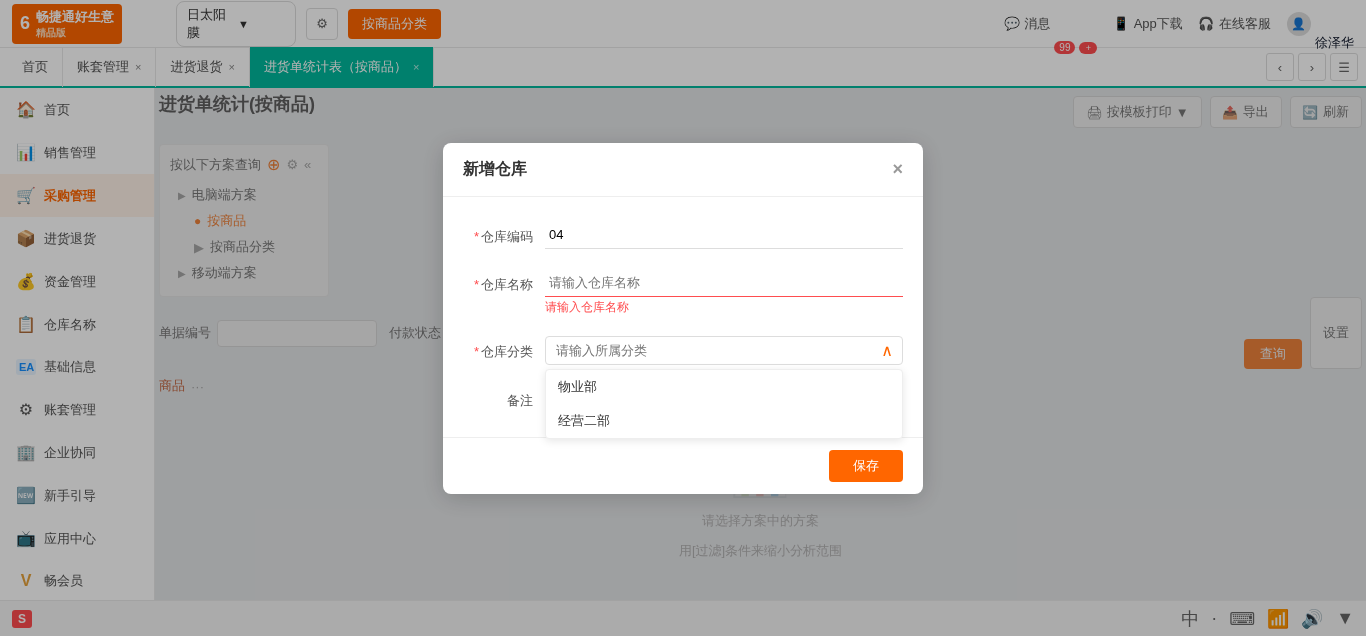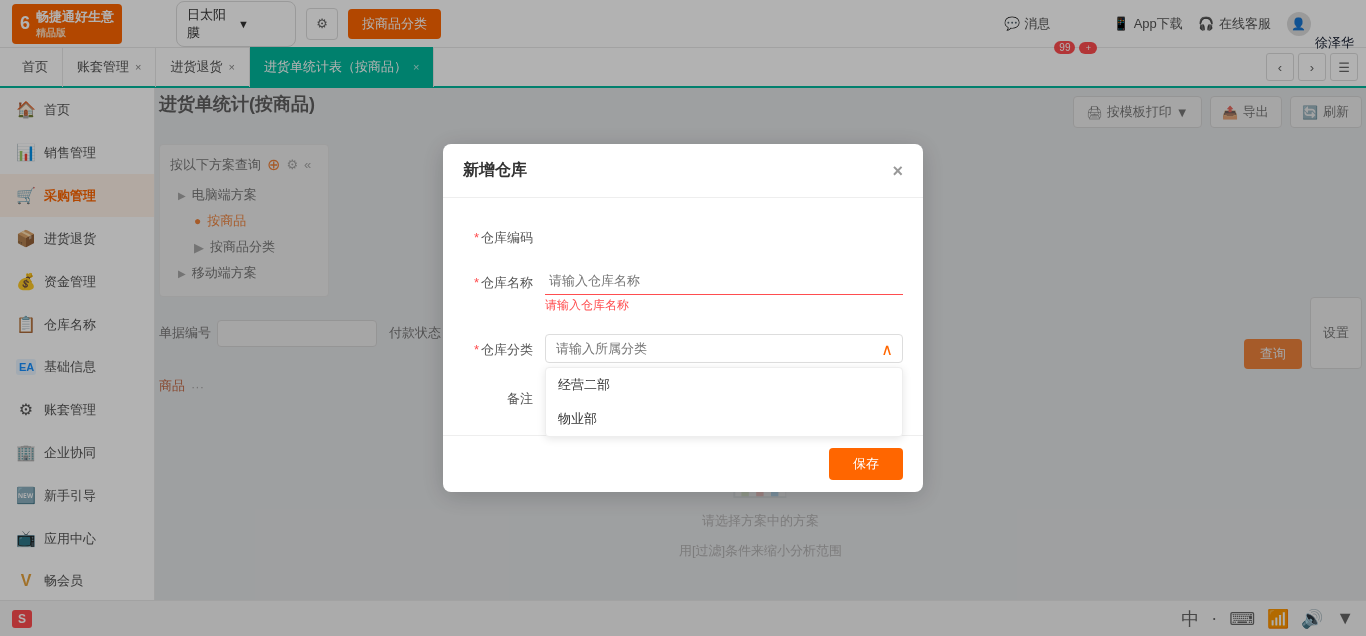--- a/index.html
+++ b/index.html
@@ -423,20 +423,23 @@
     <div class="dialog-header">
       <span>新增仓库</span>
       <span class="dialog-close">×</span>
     </div>
     <div class="dialog-body">
 
       <div class="form-row">
         <div class="form-label">
           <span class="required">*</span><span>仓库编码</span>
         </div>
+        <div class="form-field">
+          <input class="form-input" type="text" value="04" style="">
+        </div>
       </div>
 
       <div class="form-row">
         <div class="form-label">
           <span class="required">*</span><span>仓库名称</span>
         </div>
         <div class="form-field">
           <input class="form-input error" type="text" placeholder="请输入仓库名称" style="">
           <div class="error-msg">请输入仓库名称</div>
         </div>
@@ -446,22 +449,22 @@
         <div class="form-label">
           <span class="required">*</span><span>仓库分类</span>
         </div>
         <div class="form-field" style="position:relative;">
           <div class="input-with-icon">
             <input type="text" placeholder="请输入所属分类" style="">
             <span class="input-chevron">∧</span>
           </div>
 
           <div class="dropdown-list">
+            <div class="dropdown-item">物业部</div>
             <div class="dropdown-item">经营二部</div>
-            <div class="dropdown-item">物业部</div>
           </div>
         </div>
       </div>
 
       <div class="form-row" style="margin-bottom:0;">
         <div class="form-label">备注</div>
         <div class="form-field">
           <input class="form-input" type="text" style="">
         </div>
       </div>

